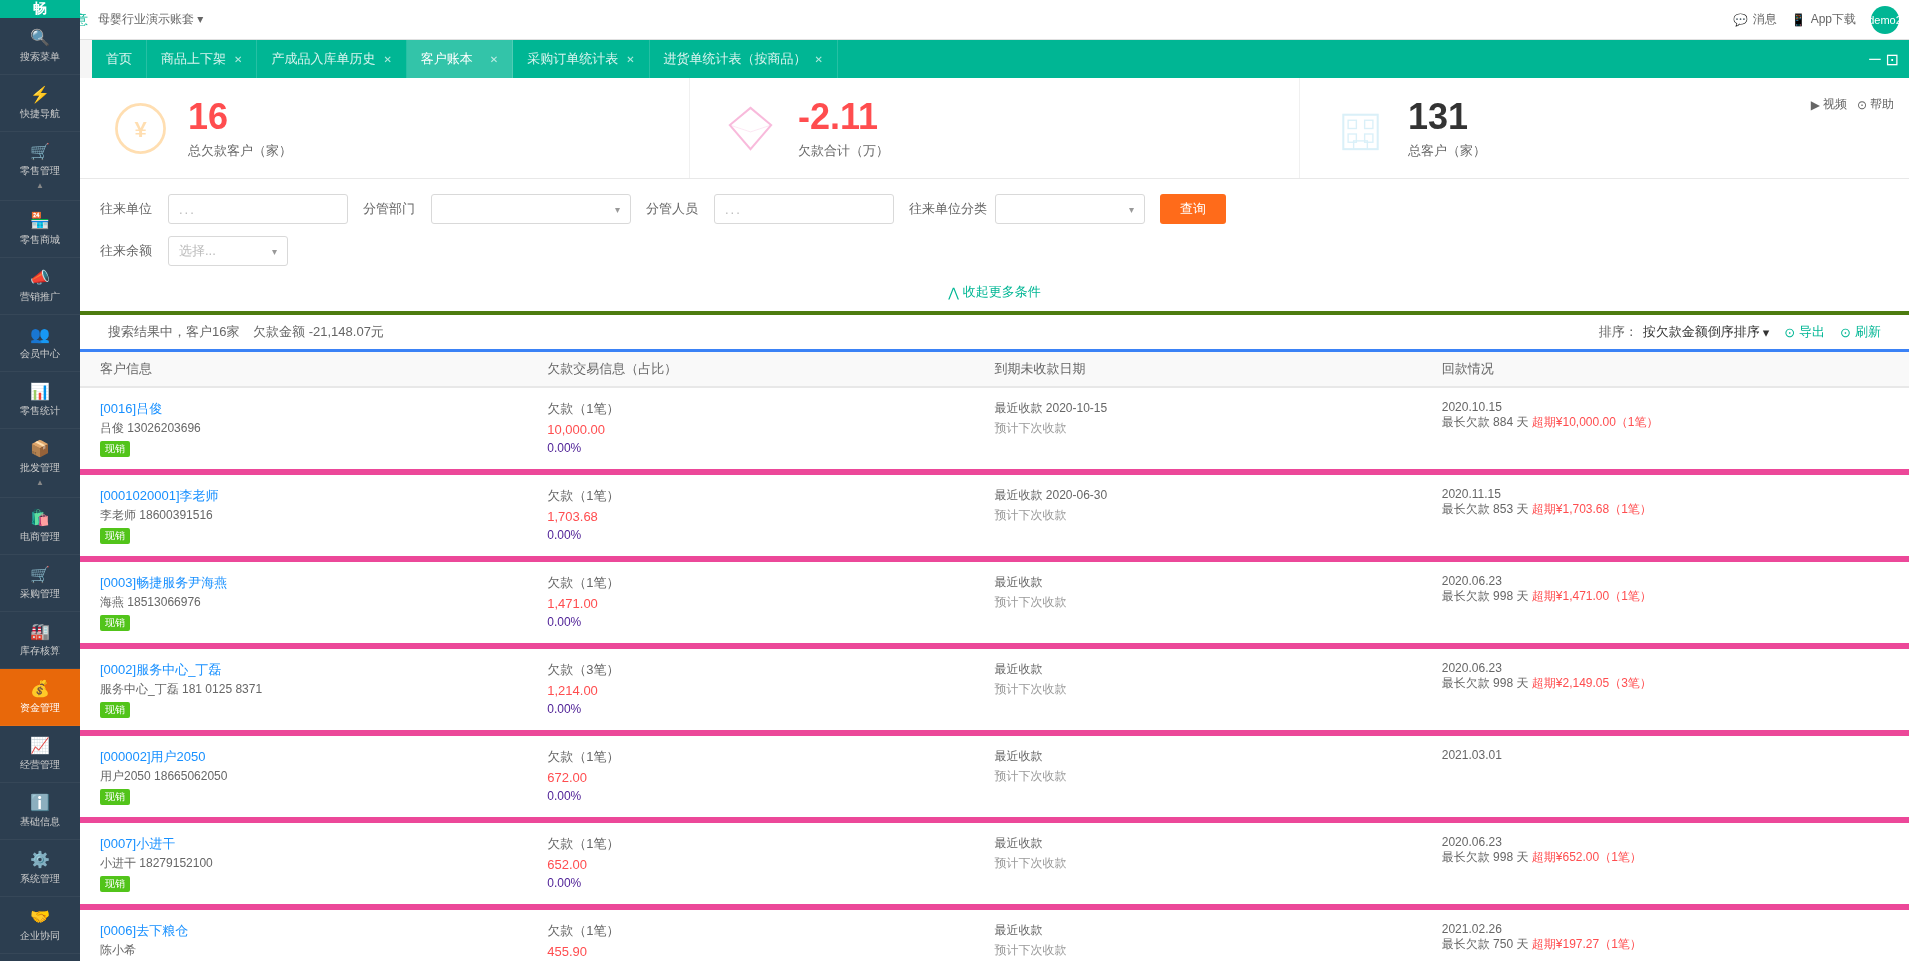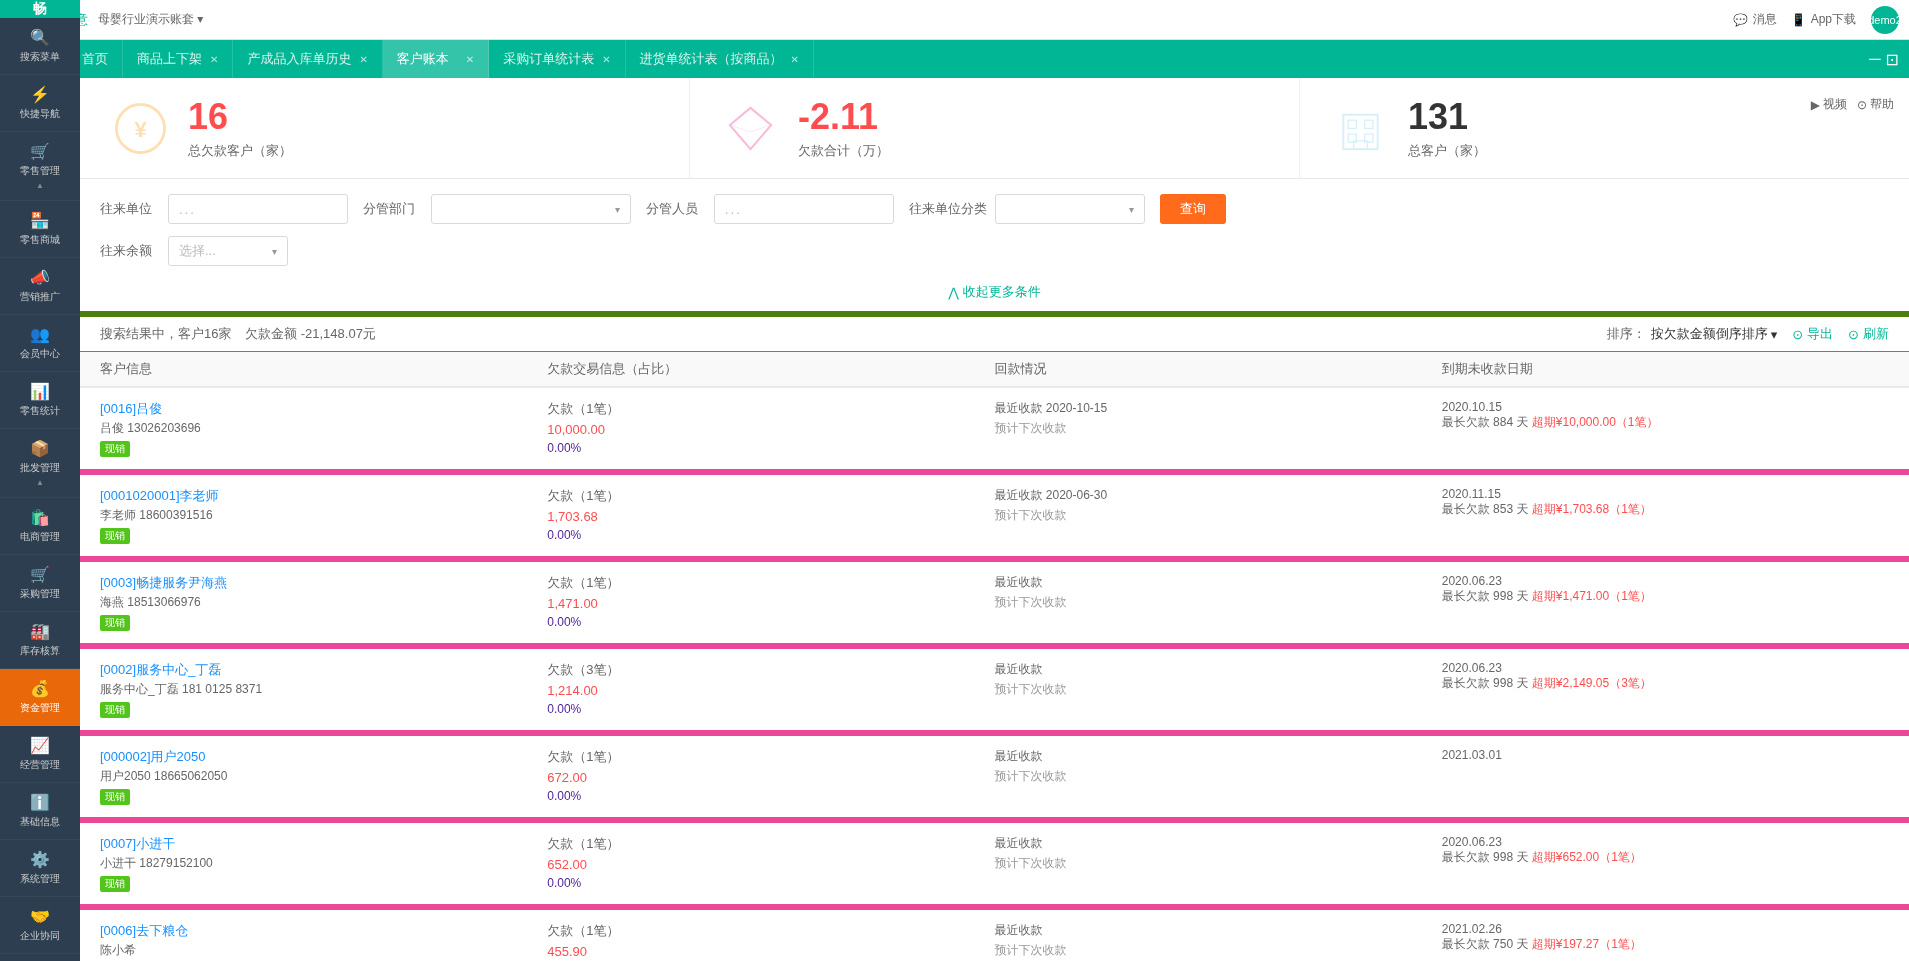--- a/index.html
+++ b/index.html
@@ -22,21 +22,21 @@
     .brand { display: flex; align-items: center; gap: 5px; }
     .brand-name { color: #00b694; font-size: 13px; }
     .store-name { color: #666; font-size: 12px; }
     .topbar-right { display: flex; align-items: center; gap: 15px; }
     .topbar-action { display: flex; align-items: center; gap: 4px; color: #666; cursor: pointer; font-size: 12px; }
     .avatar { width: 28px; height: 28px; border-radius: 50%; background: #00b694; color: #fff; display: flex; align-items: center; justify-content: center; font-size: 11px; }
 
     
     .nav-tabs-bar {
       position: fixed;
-      top: 40px; left: 68px; right: 0;
+      top: 40px; left: 92px; right: 0;
       height: 38px;
       background: #00b694;
       display: flex;
       align-items: center;
       z-index: 99;
       overflow: hidden;
     }
     .nav-tab {
       height: 38px;
       padding: 0 14px;
@@ -117,21 +117,21 @@
     .stat-num.red { color: #ff4d4f; }
     .stat-num.black { color: #333; font-weight: 900; }
     .stat-label { font-size: 13px; color: #666; margin-top: 4px; }
     .stat-actions { position: absolute; top: 18px; right: 15px; display: flex; gap: 10px; }
     .stat-action-btn { font-size: 12px; color: #666; cursor: pointer; display: flex; align-items: center; gap: 3px; }
 
     
     .filter-area {
       background: #fff;
       padding: 15px 20px 5px;
-      border-bottom: 6px solid #4d7c0f;
+      border-bottom: 4px solid #4d7c0f;
     }
     .filter-row { display: flex; align-items: center; gap: 15px; margin-bottom: 12px; flex-wrap: wrap; }
     .filter-item { display: flex; align-items: center; gap: 8px; }
     .filter-label { color: #666; font-size: 13px; white-space: nowrap; min-width: 60px; }
     .filter-input {
       border: 1px solid #d9d9d9; border-radius: 3px; padding: 5px 10px;
       font-size: 13px; color: #333; min-width: 180px; height: 30px;
       display: flex; align-items: center; justify-content: space-between; cursor: text;
     }
     .filter-input .dots { color: #bbb; letter-spacing: 2px; }
@@ -147,25 +147,25 @@
       padding: 6px 20px; font-size: 13px; cursor: pointer; height: 30px;
     }
     .collapse-btn {
       display: flex; align-items: center; gap: 4px; color: #00b694; cursor: pointer;
       font-size: 13px; padding: 5px 0; justify-content: center;
     }
 
     
     .result-bar {
       background: #fff;
-      padding: 8px 20px;
+      padding: 8px 28px;
       display: flex;
       align-items: center;
       justify-content: space-between;
-      border-bottom: 1px solid #3b82f6;
+      border-bottom: 3px solid #3b82f6;
       font-size: 13px;
       color: #666;
     }
     .result-bar-right { display: flex; align-items: center; gap: 15px; }
     .sort-select { display: flex; align-items: center; gap: 5px; }
     .sort-label { color: #666; }
     .sort-value { color: #333; display: flex; align-items: center; gap: 3px; cursor: pointer; }
     .action-btn { display: flex; align-items: center; gap: 4px; color: #00b694; cursor: pointer; }
 
     
@@ -463,22 +463,22 @@
         <span>⊙</span>
         <span>刷新</span>
       </div>
     </div>
   </div>
 
   <div class="data-table">
     <div class="table-header">
       <span>客户信息</span>
       <span>欠款交易信息（占比）</span>
+      <span>到期未收款日期</span>
       <span>回款情况</span>
-      <span>到期未收款日期</span>
     </div>
     <div id="table-rows-container">
         <div class="table-row">
       <div>
         <div><span class="customer-name">[0016]吕俊</span></div>
         <div class="customer-phone">吕俊 13026203696</div>
         <span class="tag-xianjin">现销</span>
       </div>
       <div>
         <div class="debt-count">欠款（1笔）</div>

